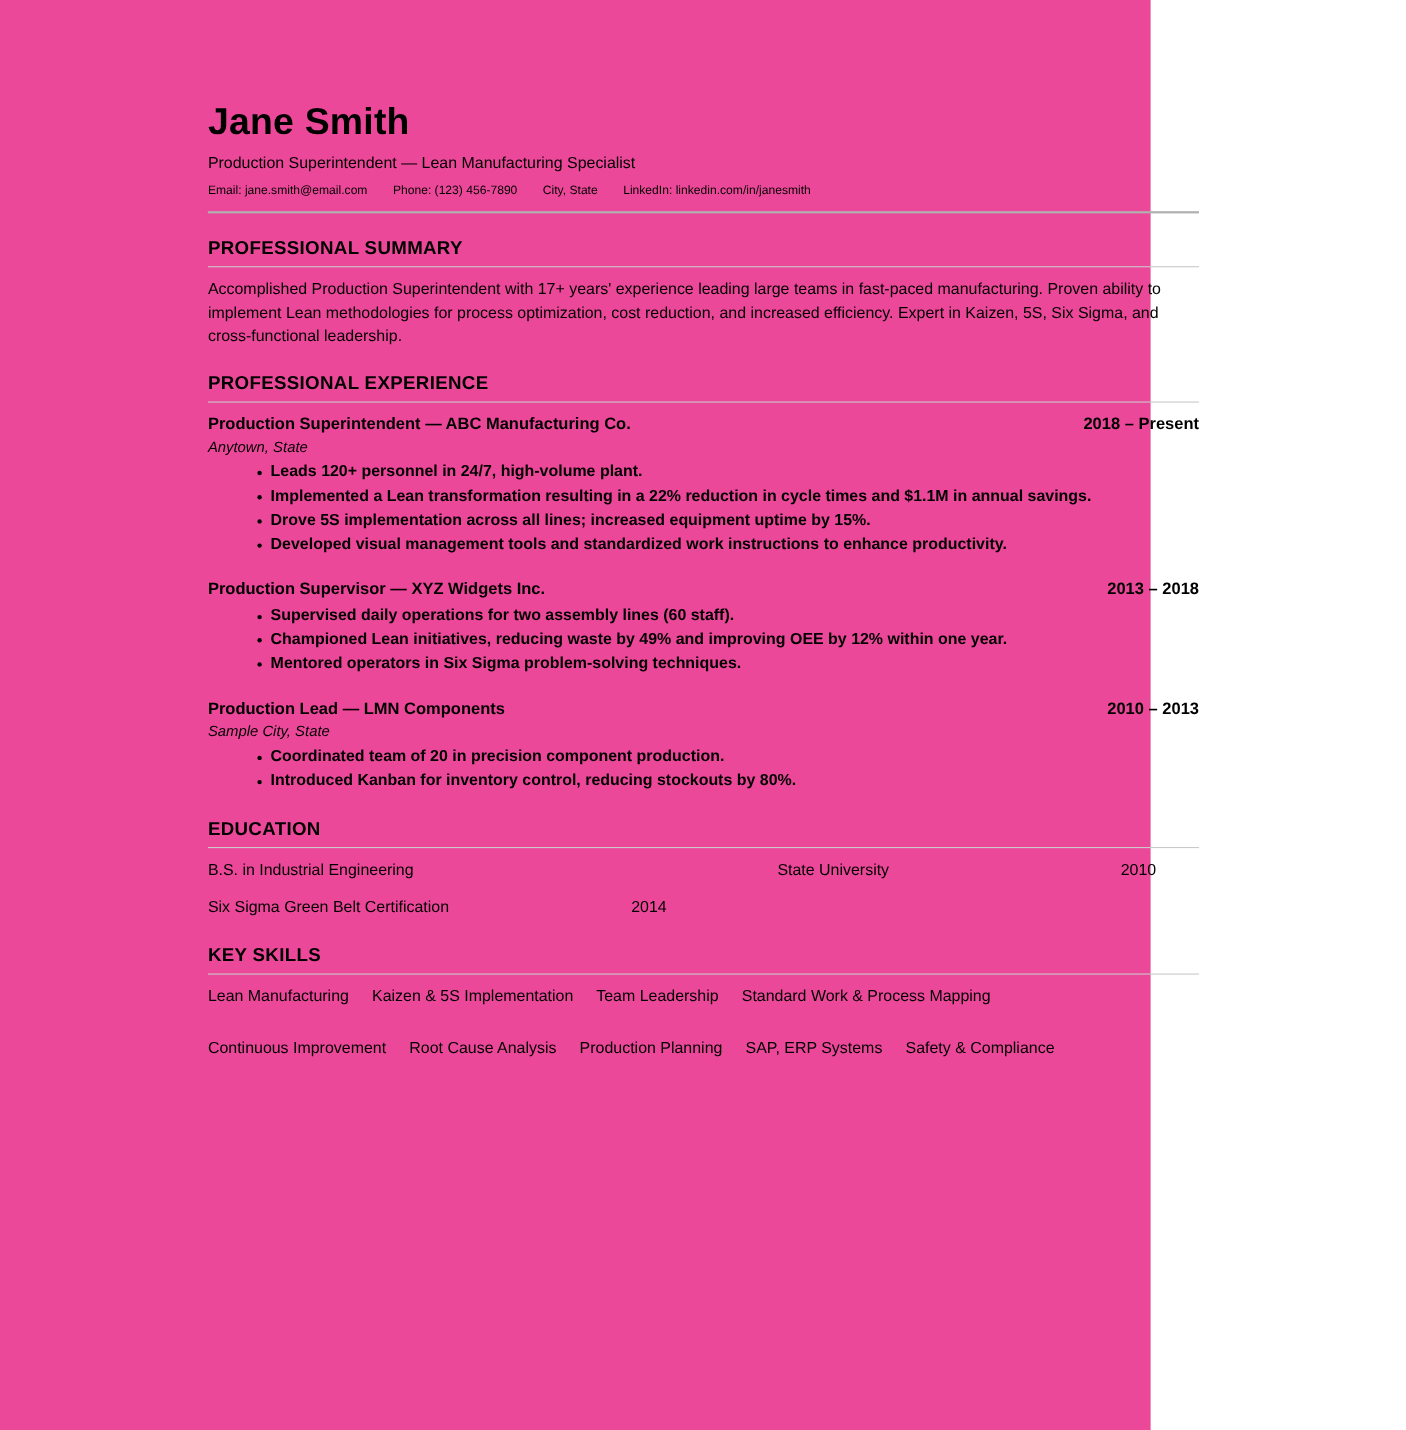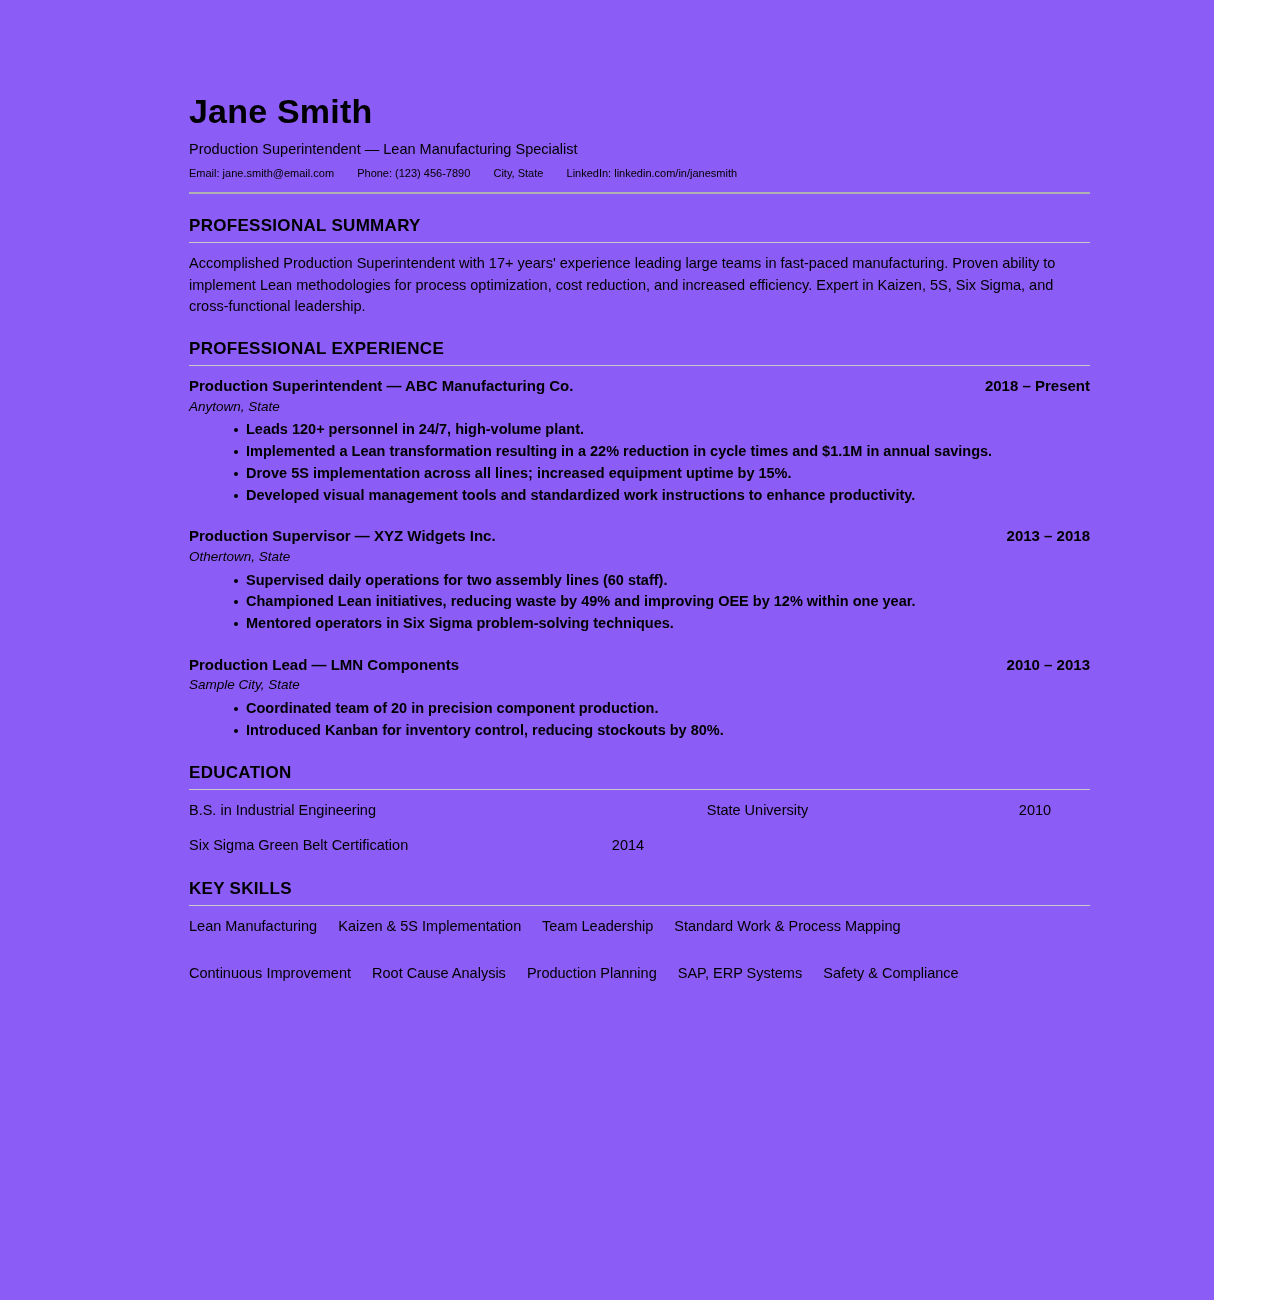--- a/index.html
+++ b/index.html
@@ -9,23 +9,23 @@
   }
   body {
     width: 1278px;
     height: 1300px;
     font-family: "Liberation Sans", sans-serif;
     color: #000000;
     -webkit-font-smoothing: antialiased;
   }
   .page {
     position: relative;
-    width: 1214px;
+    width: 1046px;
     height: 1300px;
-    background: #8b5cf6;
+    background: #ec4899;
     box-sizing: border-box;
   }
   .content {
     position: absolute;
     left: 189px;
     top: 92px;
     width: 901px;
   }
 
   
@@ -128,21 +128,20 @@
   }
 
   
   .edu-row {
     display: flex;
     align-items: baseline;
     font-size: 14.5px;
     line-height: 1.5;
     width: 901px;
     margin-bottom: 13px;
-    gap: 38px;
   }
   .edu-degree { flex: 0 0 346px; text-align: left; }
   .edu-school { flex: 1 1 auto; text-align: center; }
   .edu-year { flex: 0 0 110px; text-align: center; }
 
   
   .skills-row {
     font-size: 14.5px;
     line-height: 1.5;
     margin-bottom: 25px;
@@ -194,21 +193,20 @@
           <li>Drove 5S implementation across all lines; increased equipment uptime by 15%.</li>
           <li>Developed visual management tools and standardized work instructions to enhance productivity.</li>
         </ul>
       </div>
 
       <div class="job">
         <div class="job-headline">
           <span class="job-title">Production Supervisor — XYZ Widgets Inc.</span>
           <span class="job-dates">2013 – 2018</span>
         </div>
-        <div class="job-location">Othertown, State</div>
         <ul class="bullets">
           <li>Supervised daily operations for two assembly lines (60 staff).</li>
           <li>Championed Lean initiatives, reducing waste by 49% and improving OEE by 12% within one year.</li>
           <li>Mentored operators in Six Sigma problem-solving techniques.</li>
         </ul>
       </div>
 
       <div class="job">
         <div class="job-headline">
           <span class="job-title">Production Lead — LMN Components</span>

